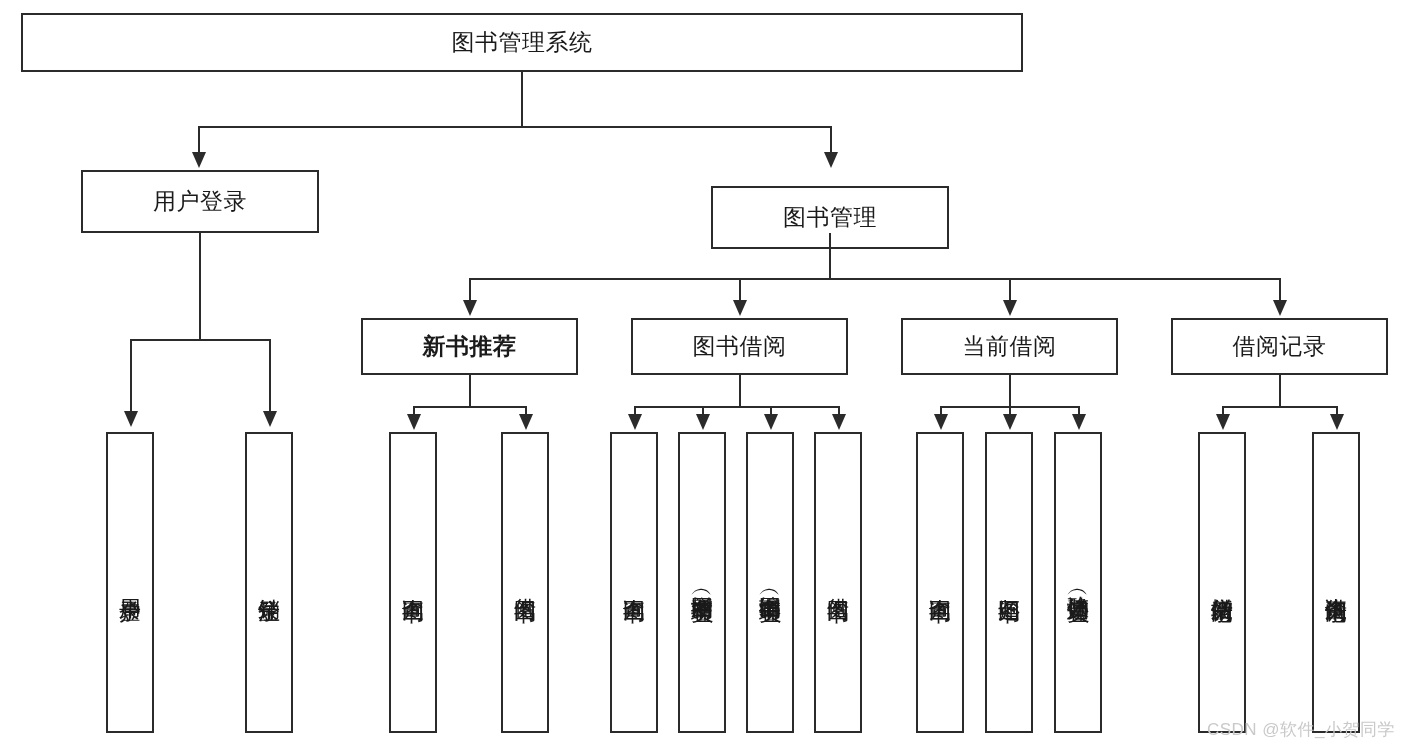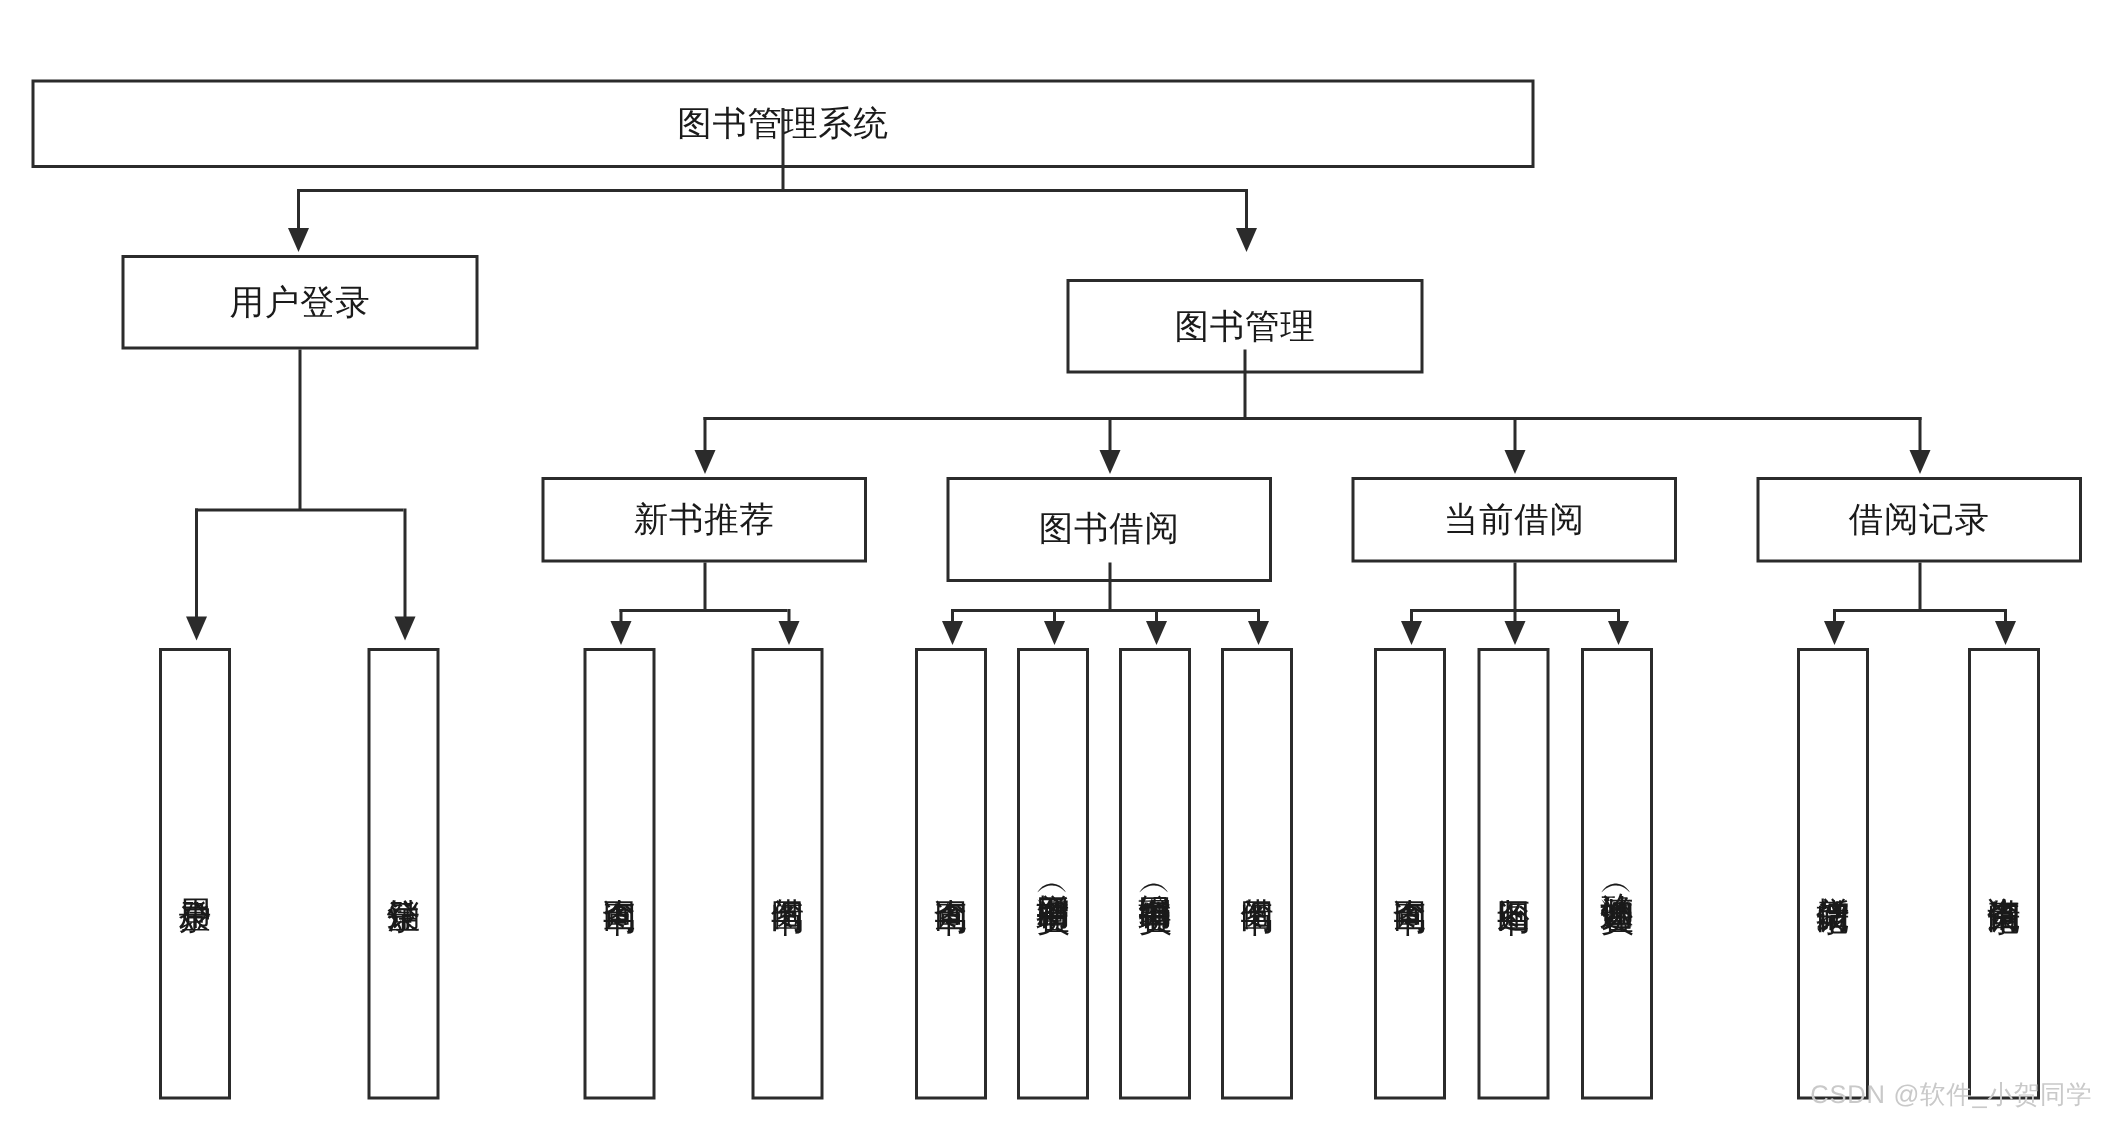--- a/index.html
+++ b/index.html
@@ -70,21 +70,21 @@
     color: #c9c9c9;
     white-space: nowrap;
     letter-spacing: 0.5px;
   }
 </style>
 </head>
 <body>
 
 <div id="canvas">
 
-  <div class="node horiz" style="left:21px; top:13px; width:1002px; height:59px;margin-top:40px;">
+  <div class="node horiz" style="left:21px; top:13px; width:1002px; height:59px;">
     <span class="label">图书管理系统</span>
   </div>
 
   <div class="vline" style="left:521px; top:72px; width:2px; height:55px;"></div>
 
   <div class="hline" style="left:198px; top:126px; width:634px;"></div>
 
   <div class="vline" style="left:198px; top:126px; height:28px;"></div>
   <div class="arrow" style="left:192px; top:152px;"></div>
   <div class="vline" style="left:830px; top:126px; height:28px;"></div>
@@ -108,24 +108,24 @@
   <div class="hline" style="left:469px; top:278px; width:812px;"></div>
   <div class="vline" style="left:469px; top:278px; height:24px;"></div>
   <div class="arrow" style="left:463px; top:300px;"></div>
   <div class="vline" style="left:739px; top:278px; height:24px;"></div>
   <div class="arrow" style="left:733px; top:300px;"></div>
   <div class="vline" style="left:1009px; top:278px; height:24px;"></div>
   <div class="arrow" style="left:1003px; top:300px;"></div>
   <div class="vline" style="left:1279px; top:278px; height:24px;"></div>
   <div class="arrow" style="left:1273px; top:300px;"></div>
 
-  <div class="node horiz" style="left:361px; top:318px; width:217px; height:57px;">
+  <div class="node horiz" style="left:361px; top:318px; width:217px; height:57px;font-weight:bold;">
     <span class="label">新书推荐</span>
   </div>
-  <div class="node horiz" style="left:631px; top:318px; width:217px; height:70px;">
+  <div class="node horiz" style="left:631px; top:318px; width:217px; height:57px;">
     <span class="label">图书借阅</span>
   </div>
   <div class="node horiz" style="left:1171px; top:318px; width:217px; height:57px;">
     <span class="label">借阅记录</span>
   </div>
   <div class="node horiz" style="left:901px; top:318px; width:217px; height:57px;">
     <span class="label">当前借阅</span>
   </div>
 
   <div class="vline" style="left:469px; top:375px; height:32px;"></div>

